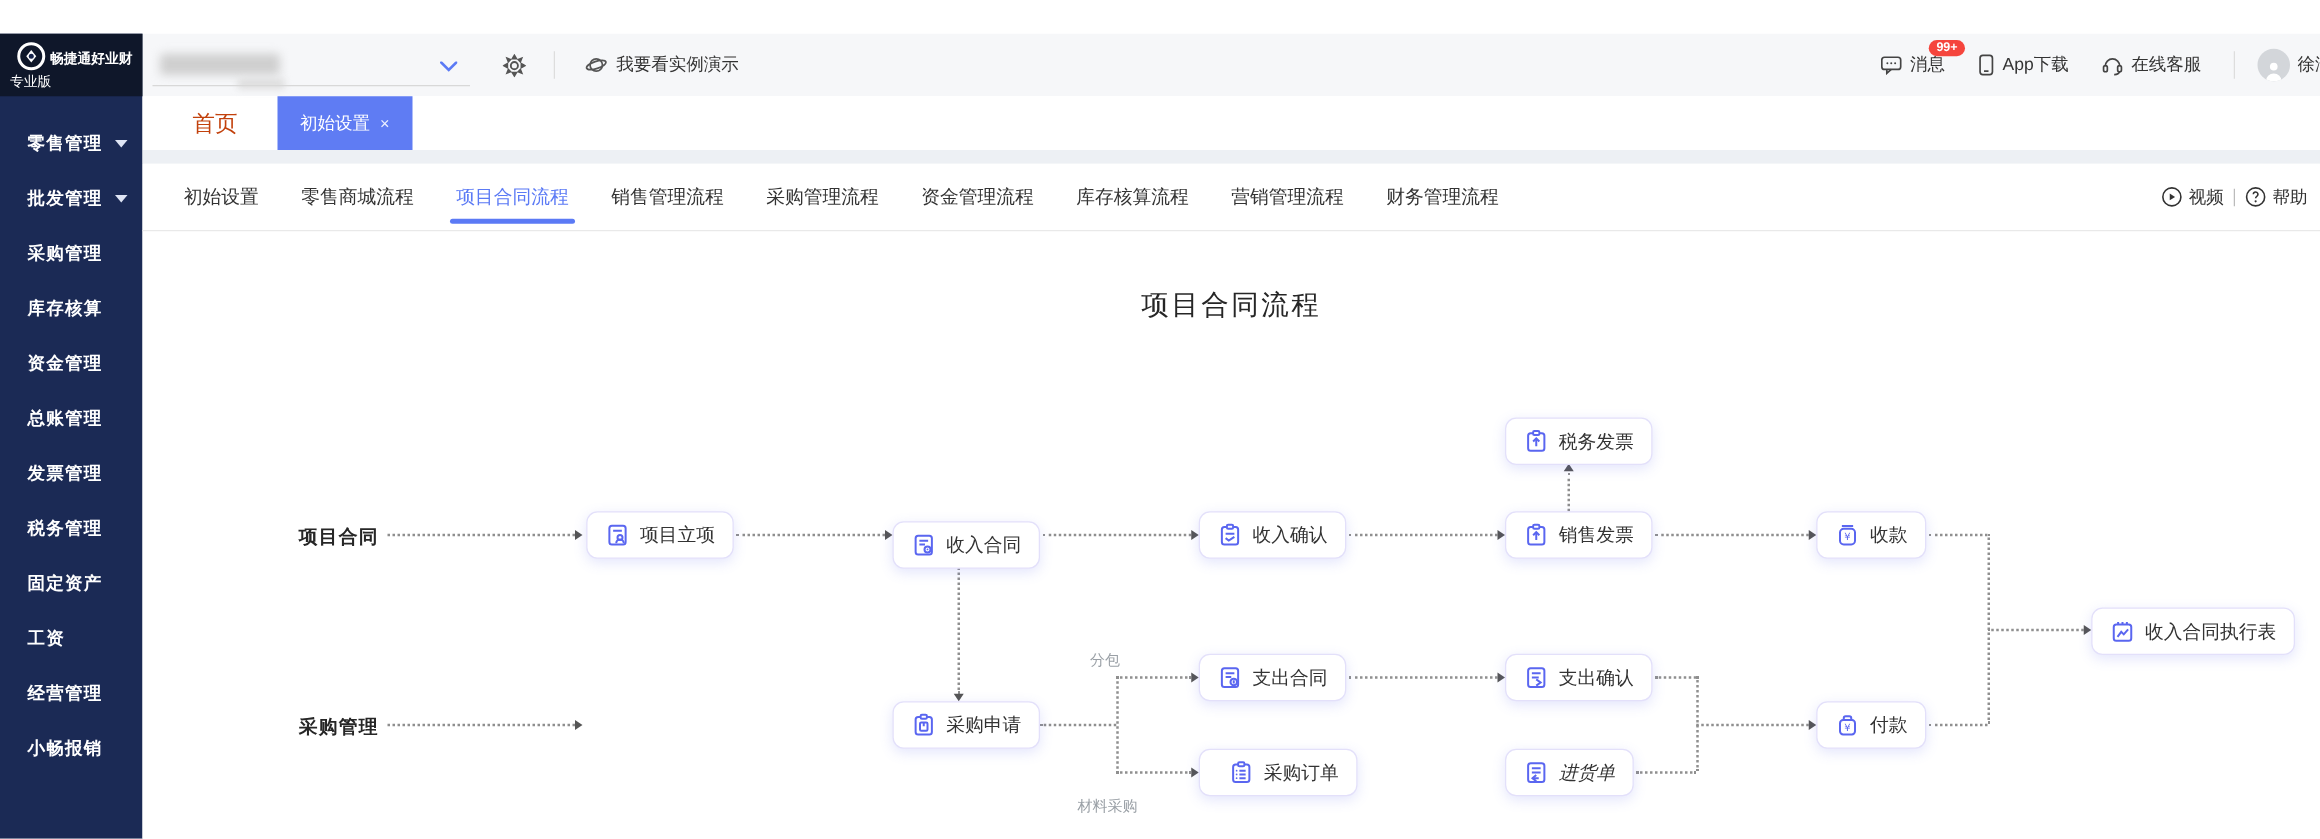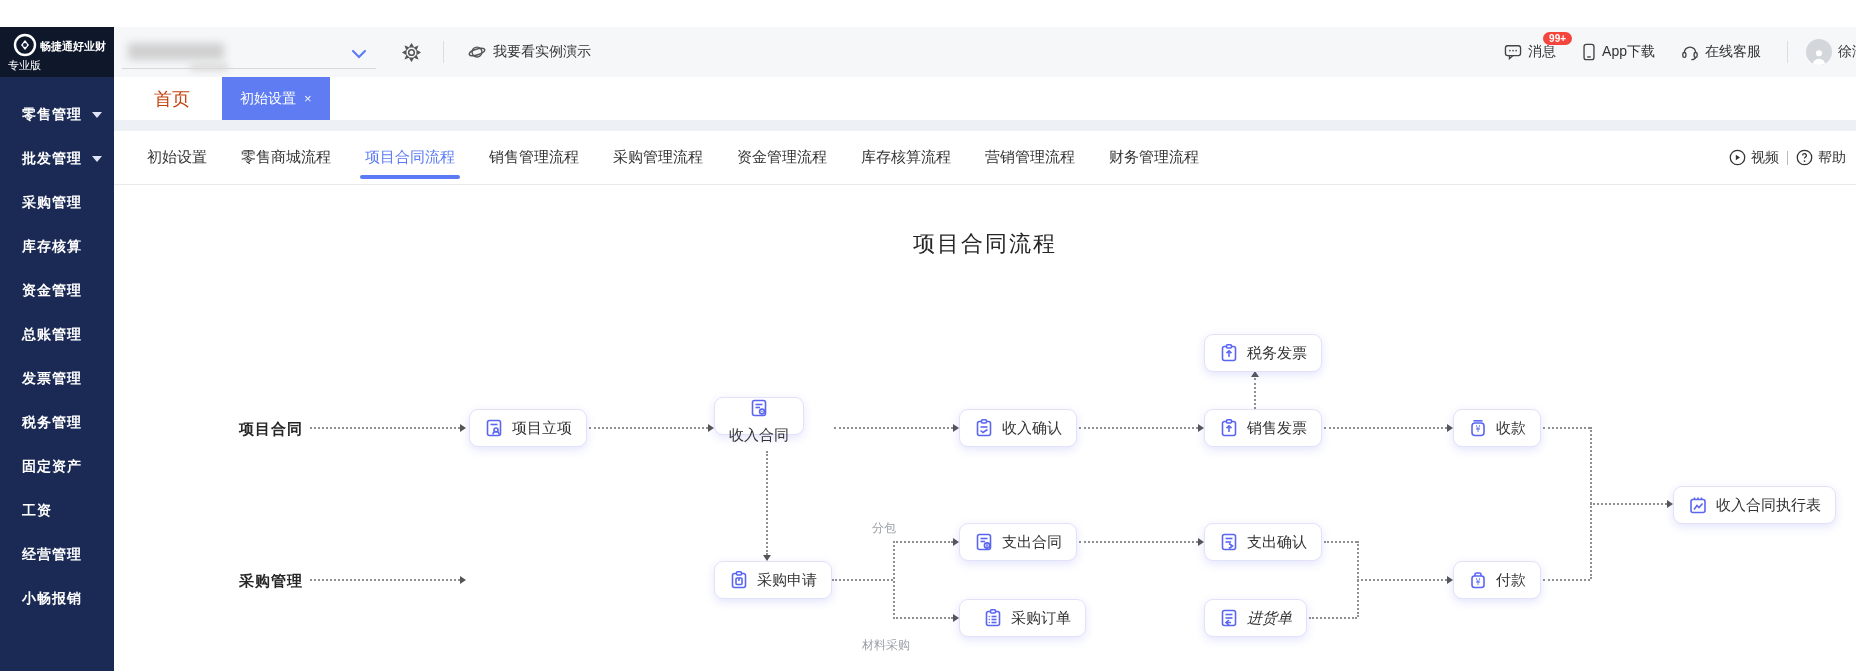--- a/index.html
+++ b/index.html
@@ -290,21 +290,21 @@
 
         <div class="node" style="left:355px; top:224px;">
           <svg width="20" height="20" viewBox="0 0 20 20" fill="none" stroke="#5a66f0" stroke-width="1.6">
               <rect x="3.5" y="2.5" width="13" height="15" rx="2"></rect>
               <line x1="6.5" y1="6.5" x2="13.5" y2="6.5"></line>
               <circle cx="12" cy="12" r="2"></circle>
               <path d="M9 16.5 a3 3 0 0 1 6 0"></path>
             </svg>
           <span>项目立项</span>
         </div>
-        <div class="node" style="left:600px; top:212px;flex-direction:column;">
+        <div class="node" style="left:600px; top:232px;">
           <svg width="20" height="20" viewBox="0 0 20 20" fill="none" stroke="#5a66f0" stroke-width="1.6">
               <rect x="3.5" y="2.5" width="13" height="15" rx="2"></rect>
               <line x1="6.5" y1="6.5" x2="13.5" y2="6.5"></line>
               <line x1="6.5" y1="9.5" x2="11" y2="9.5"></line>
               <circle cx="13" cy="13.5" r="2.4"></circle>
               <circle cx="13" cy="13.5" r="0.7" fill="#5a66f0" stroke="none"></circle>
             </svg>
           <span>收入合同</span>
         </div>
         <div class="node" style="left:845px; top:224px;">

